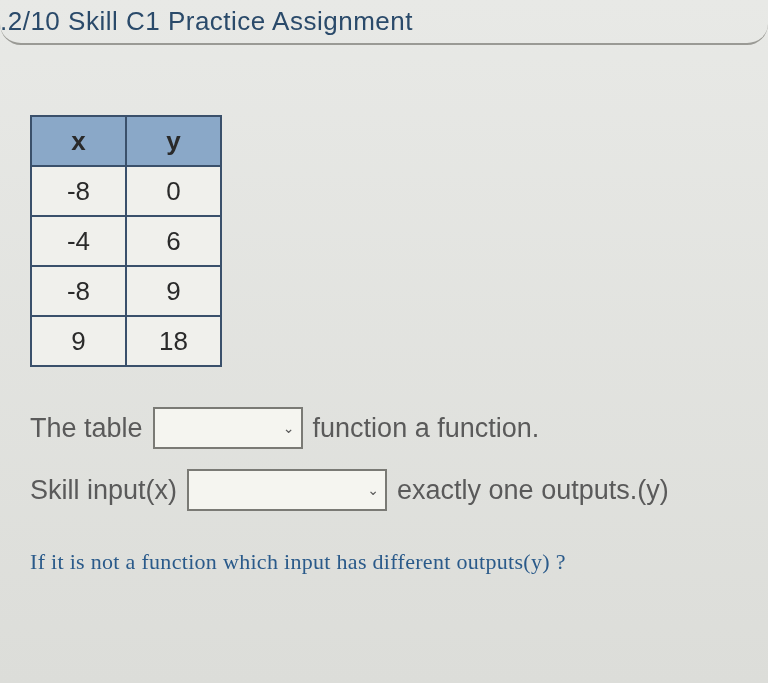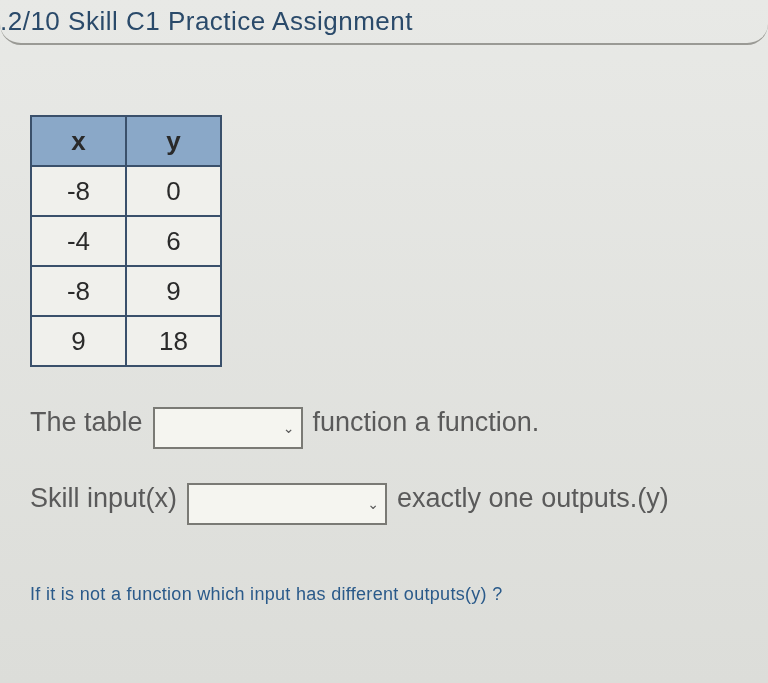--- a/index.html
+++ b/index.html
@@ -37,45 +37,47 @@
     }
     table.xy th {
       background: #8aa8c8;
       font-weight: bold;
       font-size: 26px;
       color: #2a2a2a;
     }
     .line {
       font-size: 27px;
       color: #5a5a5a;
-      margin: 34px 0;
+      margin: 20px 0;
       display: flex;
+      align-items: center;
       gap: 10px;
       flex-wrap: wrap;
     }
     .dropdown {
       display: inline-flex;
       align-items: center;
       justify-content: flex-end;
       border: 2px solid #7a7a75;
       background: #f5f5f0;
       height: 42px;
       padding: 0 6px 0 10px;
       min-width: 150px;
       color: #5a5a5a;
       font-size: 20px;
     }
     .dropdown.small { min-width: 150px; }
     .dropdown.med { min-width: 200px; }
     .chev { font-size: 14px; color: #5a5a5a; margin-left: auto; }
     .hint {
-      font-size: 18px;
+      font-size: 22px;
       color: #2a5a8a;
-      margin-top: 59px;
+      margin-top: 38px;
       letter-spacing: 0.3px;
+      font-family: Liberation Serif, serif;
     }
   </style>
 </head>
 <body>
 
 <div class="header">
   <span>.2/10 Skill C1 Practice Assignment</span>
 </div>
 
 <div class="content">

